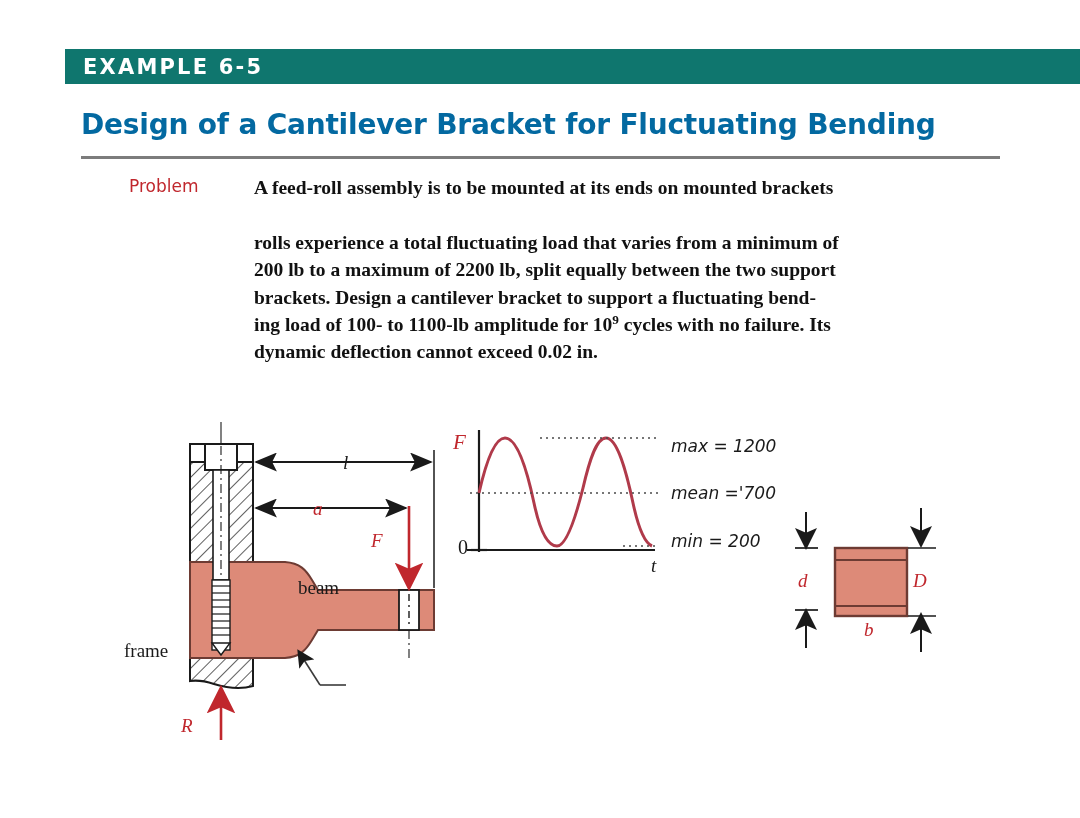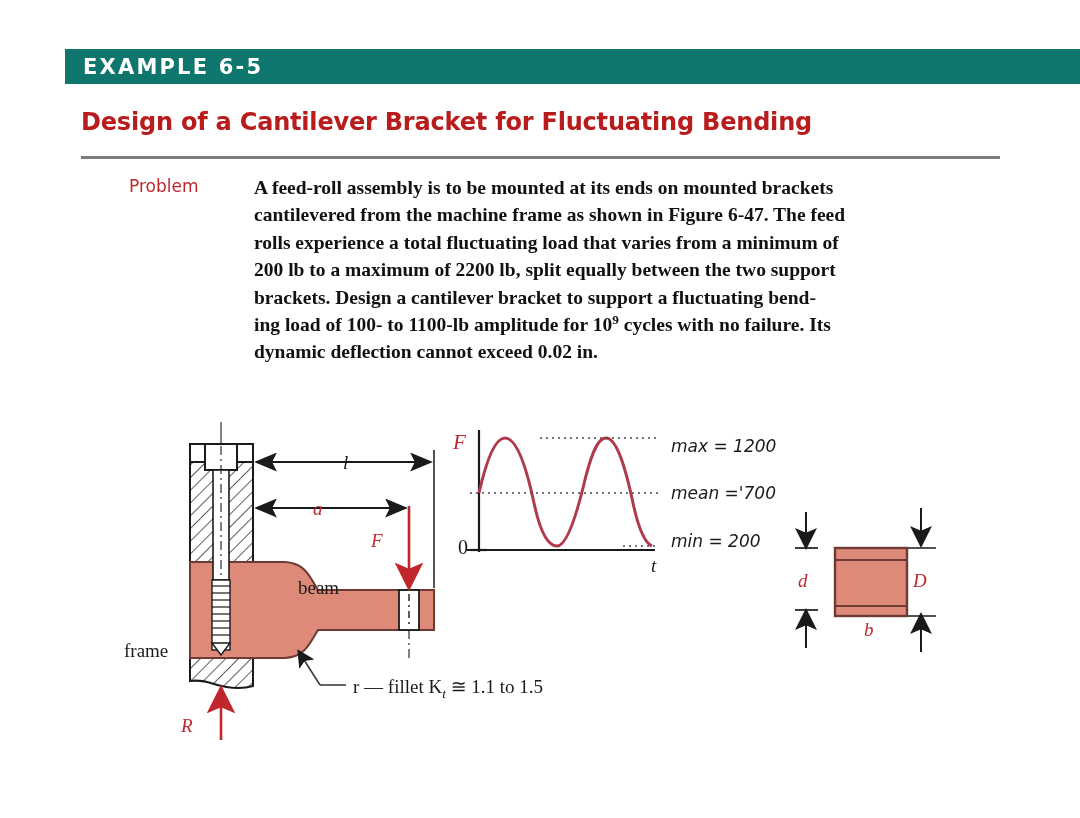--- a/index.html
+++ b/index.html
@@ -17,21 +17,21 @@
   }
   .example-bar-label{
     position:absolute;left:18px;top:6px;
     font-family:"DejaVu Sans",sans-serif;
     font-weight:bold;font-size:21px;color:#ffffff;
     letter-spacing:2.2px;
   }
   .title{
     position:absolute;left:81px;top:108px;
     font-family:"DejaVu Sans",sans-serif;
-    font-weight:bold;font-size:24px;color:#b91c1c;
+    font-weight:bold;font-size:28px;color:#0369a1;
     letter-spacing:-0.2px;
   }
   .rule{
     position:absolute;left:81px;top:156px;width:919px;height:3px;
     background:#7c7c7c;
   }
 
   
   .problem-label{
     position:absolute;left:81px;top:176px;
@@ -70,21 +70,21 @@
   </div>
 
   <div class="title">Design of a Cantilever Bracket for Fluctuating Bending</div>
 
   <div class="rule"></div>
 
   <div class="problem-label">Problem</div>
 
   <div class="problem-body">
     <span>A feed-roll assembly is to be mounted at its ends on mounted brackets</span><br>
-    <span>cantilevered from the machine frame as shown in Figure 6-47.  The feed</span><br>
+    <br>
     <span>rolls experience a total fluctuating load that varies from a minimum of</span><br>
     <span>200 lb to a maximum of 2200 lb, split equally between the two support</span><br>
     <span>brackets.  Design a cantilever bracket to support a fluctuating bend-</span><br>
     <span>ing load of 100- to 1100-lb amplitude for 10</span><sup>9</sup><span> cycles with no failure.  Its</span><br>
     <span>dynamic deflection cannot exceed 0.02 in.</span>
   </div>
 
   <div class="fig">
 
     <svg width="1080" height="370">
@@ -232,25 +232,20 @@
     <span class="lbl it red" style="left:313px;top:98px;">a</span>
 
     <span class="lbl it red" style="left:371px;top:130px;">F</span>
 
     <span class="lbl" style="left:298px;top:177px;">beam</span>
 
     <span class="lbl" style="left:124px;top:240px;">frame</span>
 
     <span class="lbl it red" style="left:181px;top:315px;">R</span>
 
-    <span class="lbl" style="left:353px;top:275px;">
-      <span class="it red">r</span>
-      <span>—</span>
-      <span>fillet </span><span class="it">K</span><sub style="font-style:italic;font-size:0.7em;">t</sub><span> ≅ 1.1 to 1.5</span>
-    </span>
 
     <span class="lbl it red" style="left:453px;top:30px;font-size:21px;">F</span>
 
     <span class="lbl" style="left:458px;top:136px;font-size:20px;">0</span>
 
     <span class="lbl it" style="left:651px;top:155px;font-size:19px;">t</span>
 
     <span class="lbl it num" style="left:671px;top:36px;font-style:italic;">max = 1200</span>
 
     <span class="lbl it num" style="left:671px;top:83px;font-style:italic;">mean ='700</span>

